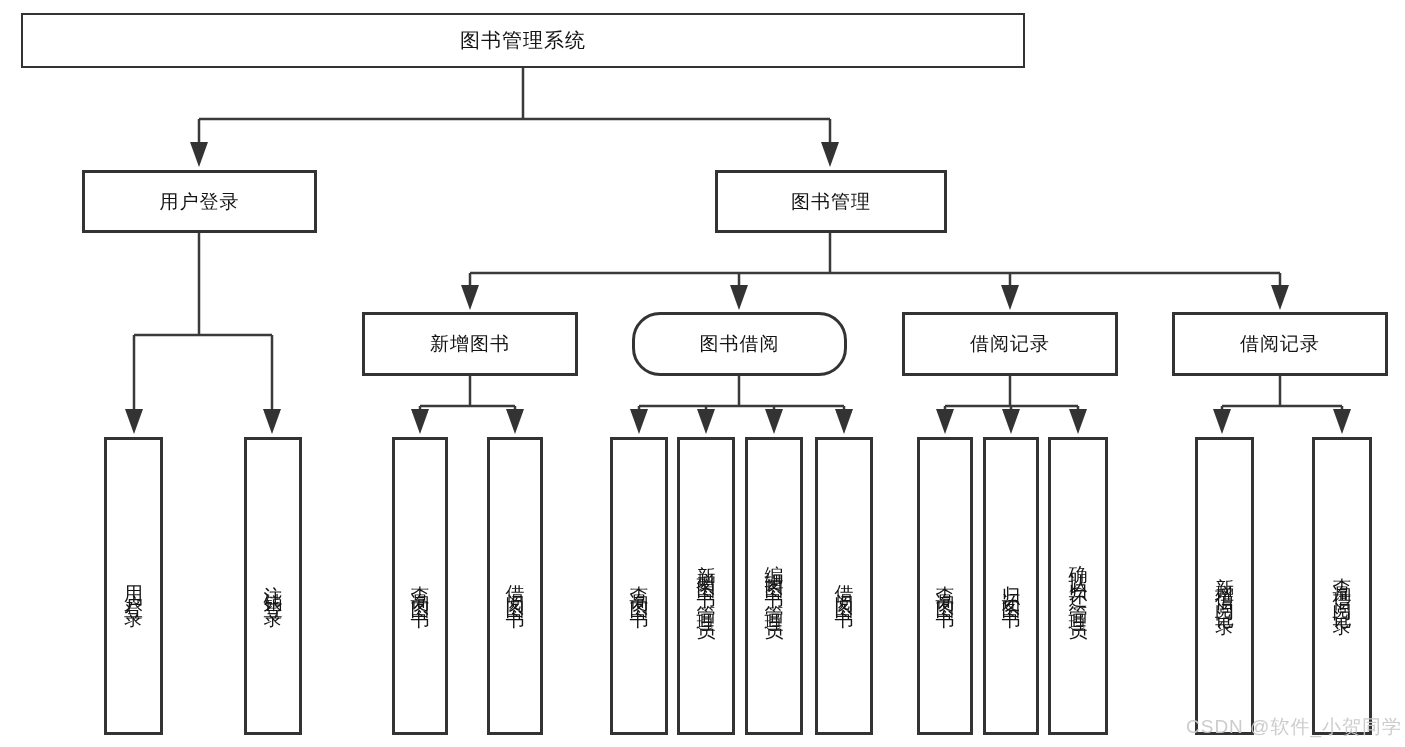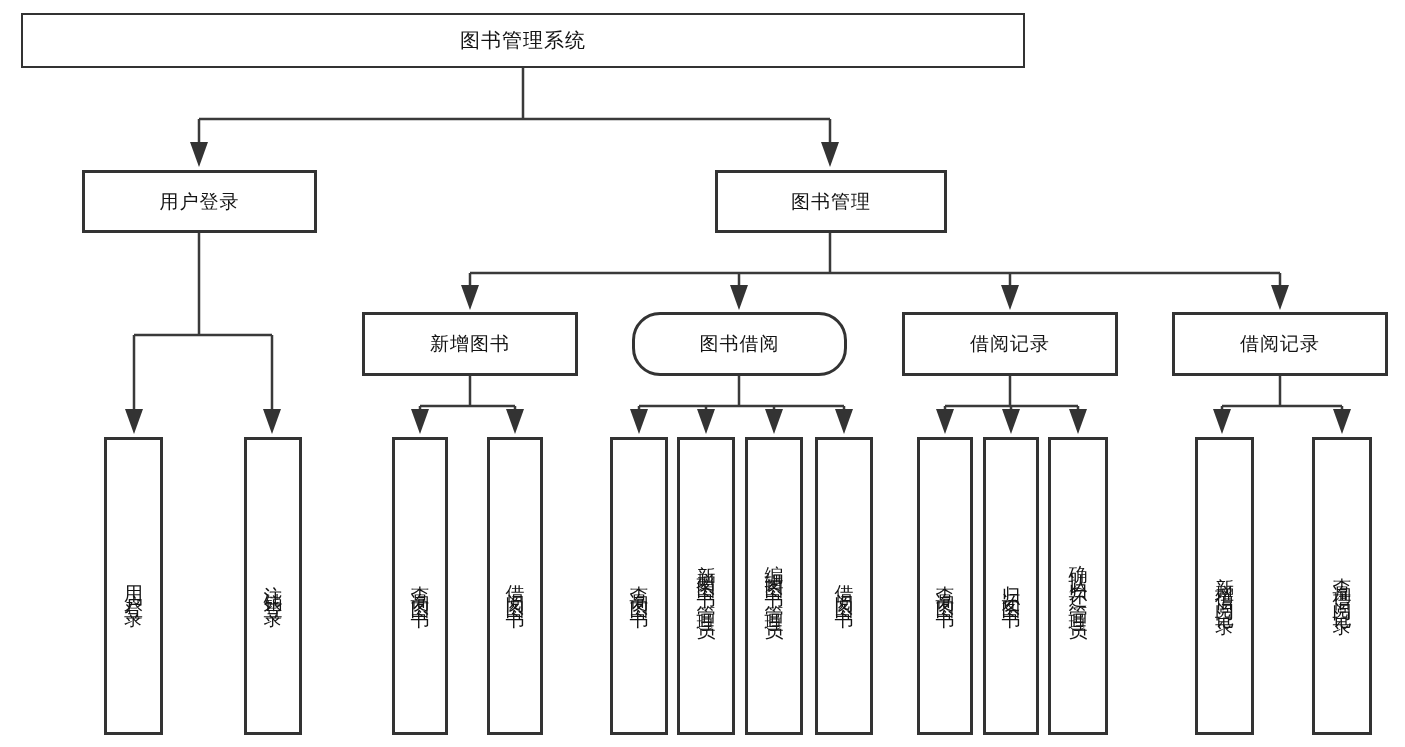--- a/index.html
+++ b/index.html
@@ -114,13 +114,14 @@
   <div class="leaf" id="l-bb-query">查询图书</div>
   <div class="leaf" id="l-bb-add">新增图书（管理员）</div>
   <div class="leaf" id="l-bb-edit">编辑图书（管理员）</div>
   <div class="leaf" id="l-bb-borrow">借阅图书</div>
   <div class="leaf" id="l-cb-query">查询图书</div>
   <div class="leaf" id="l-cb-return">归还图书</div>
   <div class="leaf" id="l-cb-confirm">确认归还（管理员）</div>
   <div class="leaf" id="l-br-add">新增借阅记录</div>
   <div class="leaf" id="l-br-query">查询借阅记录</div>
 
+  <div class="watermark">CSDN @软件_小贺同学</div>
 </div>
 
 </body></html>

